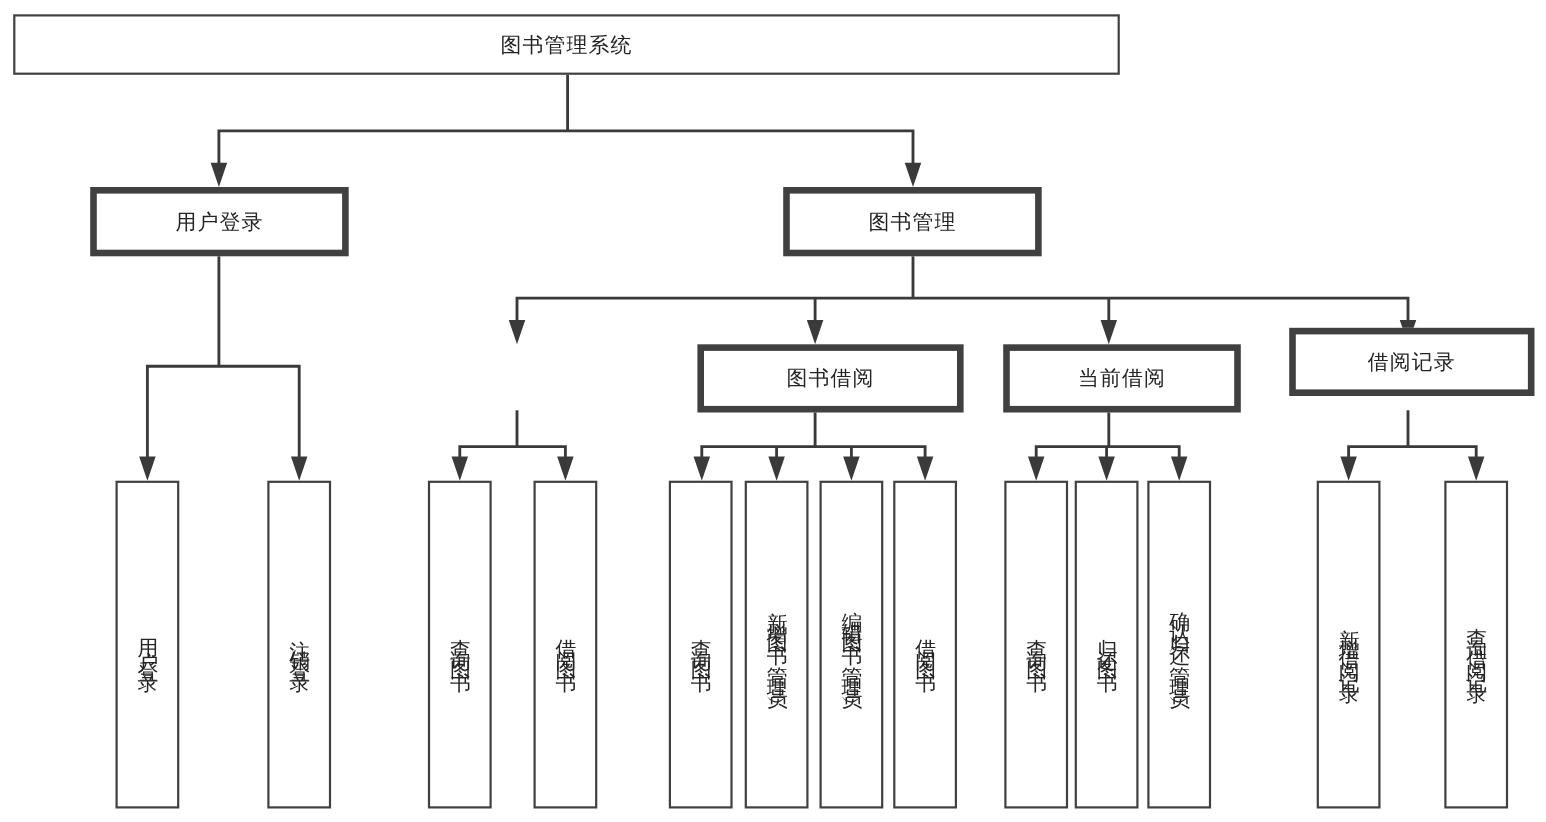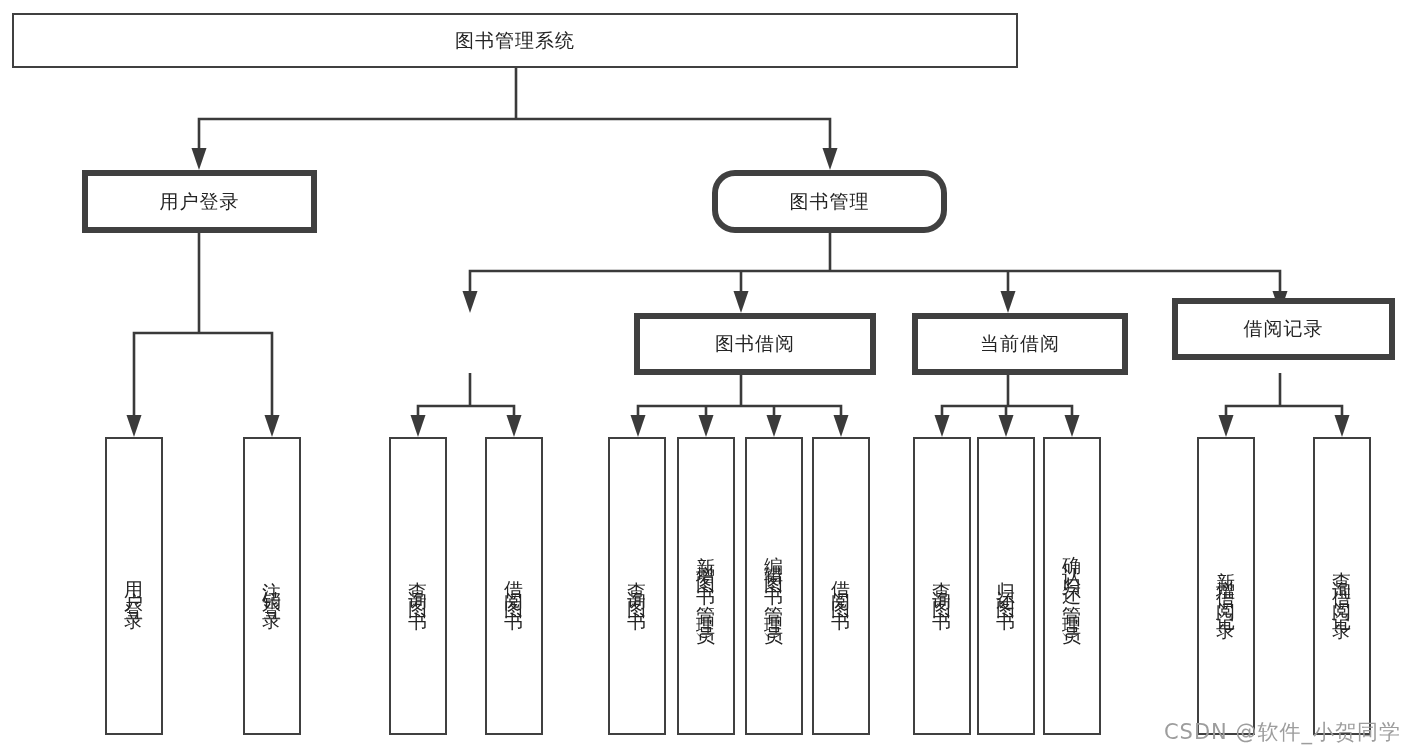--- a/index.html
+++ b/index.html
@@ -117,21 +117,21 @@
       <polygon points="1006,437 998.5,415 1013.5,415"></polygon>
       <polygon points="1072,437 1064.5,415 1079.5,415"></polygon>
       <polygon points="1226,437 1218.5,415 1233.5,415"></polygon>
       <polygon points="1342,437 1334.5,415 1349.5,415"></polygon>
     </g>
   </svg>
 
   <div class="node root" style="left:12px; top:13px; width:1006px; height:55px;">图书管理系统</div>
 
   <div class="node" style="left:82px; top:170px; width:235px; height:63px;">用户登录</div>
-  <div class="node" style="left:712px; top:170px; width:235px; height:63px;border-radius:23px;">图书管理</div>
+  <div class="node" style="left:712px; top:170px; width:235px; height:63px;">图书管理</div>
 
   <div class="node" style="left:634px; top:313px; width:242px; height:62px;">图书借阅</div>
   <div class="node" style="left:900px; top:313px; width:216px; height:62px;margin-left:12px;">当前借阅</div>
   <div class="node" style="left:1172px; top:298px; width:223px; height:62px;">借阅记录</div>
 
   <div class="node leaf" style="left:105px; top:437px; width:58px; height:298px;">
     <span class="vtext">用户登录</span>
   </div>
   <div class="node leaf" style="left:243px; top:437px; width:58px; height:298px;">
     <span class="vtext">注销登录</span>
@@ -167,15 +167,14 @@
     <span class="vtext">确认归还（管理员）</span>
   </div>
 
   <div class="node leaf" style="left:1197px; top:437px; width:58px; height:298px;">
     <span class="vtext">新增借阅记录</span>
   </div>
   <div class="node leaf" style="left:1313px; top:437px; width:58px; height:298px;">
     <span class="vtext">查询借阅记录</span>
   </div>
 
-  <div id="watermark">CSDN @软件_小贺同学</div>
 
 </div>
 
 </body></html>

